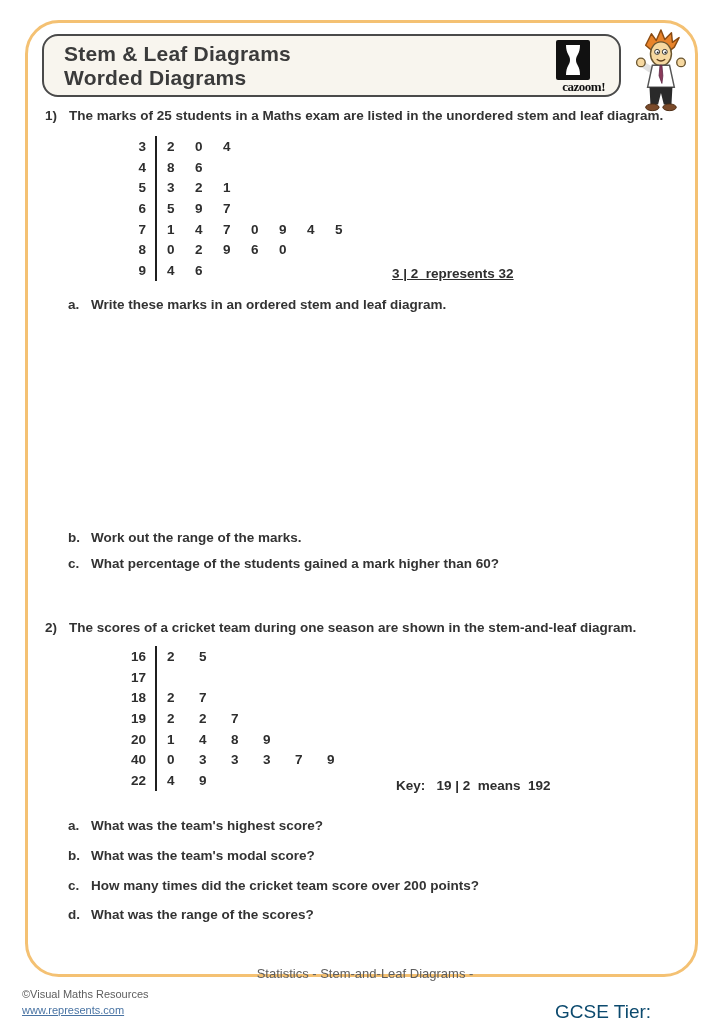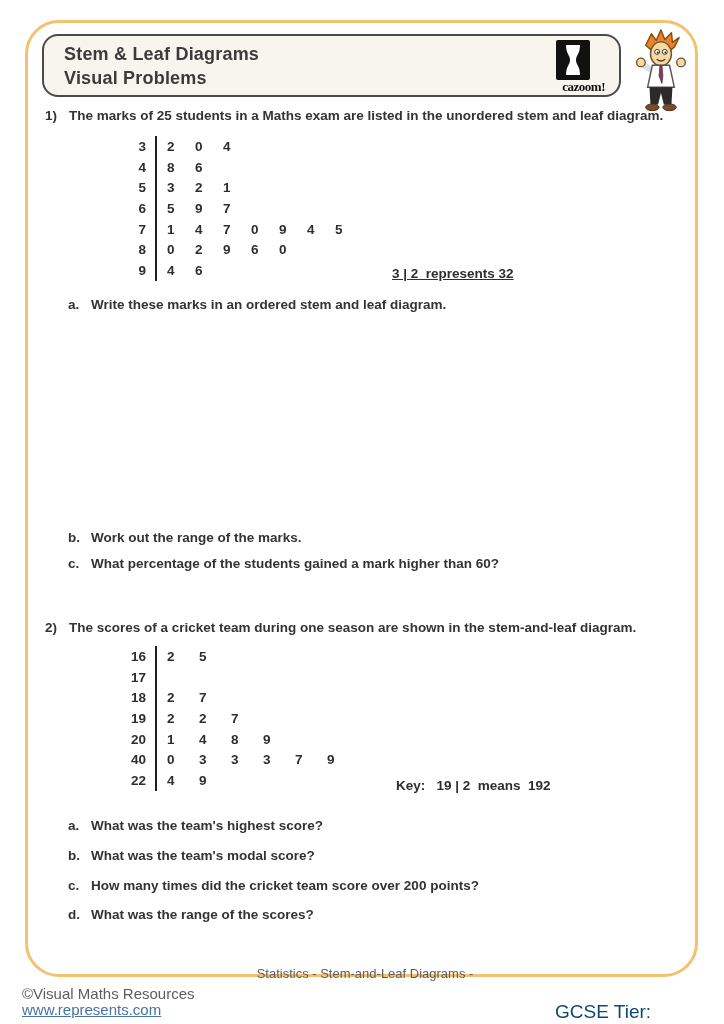--- a/index.html
+++ b/index.html
@@ -10,21 +10,21 @@
   }
   .outer-frame {
     position:absolute; left:25px; top:20px; width:673px; height:957px;
     border:3px solid #f4c173; border-radius:34px; background:transparent;
   }
   .header-box {
     position:absolute; left:42px; top:34px; width:579px; height:63px;
     border:2.5px solid #4a4a4a; border-radius:16px; background:#f8f5ee;
   }
   .header-title {
-    position:absolute; left:20px; top:6px; font-size:18px; font-weight:bold;
+    position:absolute; left:20px; top:6px; font-size:21px; font-weight:bold;
     color:#3b3b3b; line-height:24px; letter-spacing:0.2px;
   }
   .logo {
     position:absolute; right:14px; top:3px; width:64px; text-align:right;
   }
   .logo-glass { display:block; margin:0 auto; }
   .logo-word {
     font-family:"Liberation Serif", serif; font-weight:bold; font-size:13px;
     color:#111; margin-top:-2px; letter-spacing:-0.5px;
   }
@@ -40,36 +40,36 @@
   .sl-stem { text-align:right; font-weight:bold; font-size:13.5px; color:#2e2e2e; padding-right:9px; }
   .d1 .sl-stem { width:23px; }
   .d2 .sl-stem { width:31px; }
   .sl-leaves { display:flex; align-items:center; align-self:stretch; border-left:2.5px solid #1f1f1f; padding-left:10px; }
   .sl-leaf { font-weight:bold; font-size:13.5px; color:#2e2e2e; }
   .d1 .sl-leaf { width:28px; }
   .d2 .sl-leaf { width:32px; }
 
   .sl-key { position:absolute; font-size:13.5px; font-weight:bold; color:#2e2e2e; white-space:pre; }
 
-  .footer-left { position:absolute; left:22px; top:986px; font-size:15px; color:#5d5d5d; line-height:16px; }
+  .footer-left { position:absolute; left:22px; top:986px; font-size:11px; color:#5d5d5d; line-height:16px; }
   .footer-link { color:#4873a3; text-decoration:underline; cursor:pointer; }
   .footer-center { position:absolute; left:195px; top:966px; width:340px; text-align:center; font-size:13px; color:#5d5d5d; line-height:16px; }
   .footer-right { position:absolute; left:555px; top:1001px; width:180px; font-size:19px; color:#0c4a6e; }
 </style>
 </head>
 <body>
 
 <div class="page">
 
   <div class="outer-frame"></div>
 
   <div class="header-box">
     <div class="header-title">
       <div>Stem &amp; Leaf Diagrams</div>
-      <div>Visual Problems</div>
+      <div>Worded Diagrams</div>
     </div>
     <div class="logo">
       <svg class="logo-glass" width="36" height="42" viewBox="0 0 36 42">
         <rect x="1" y="1" width="34" height="40" rx="2" fill="#111111"></rect>
         <path d="M11,6 h14 c0,9 -4,10 -4,15 c0,5 4,6 4,15 h-14 c0,-9 4,-10 4,-15 c0,-5 -4,-6 -4,-15 z" fill="#ffffff"></path>
       </svg>
       <div class="logo-word">cazoom!</div>
     </div>
   </div>
 

